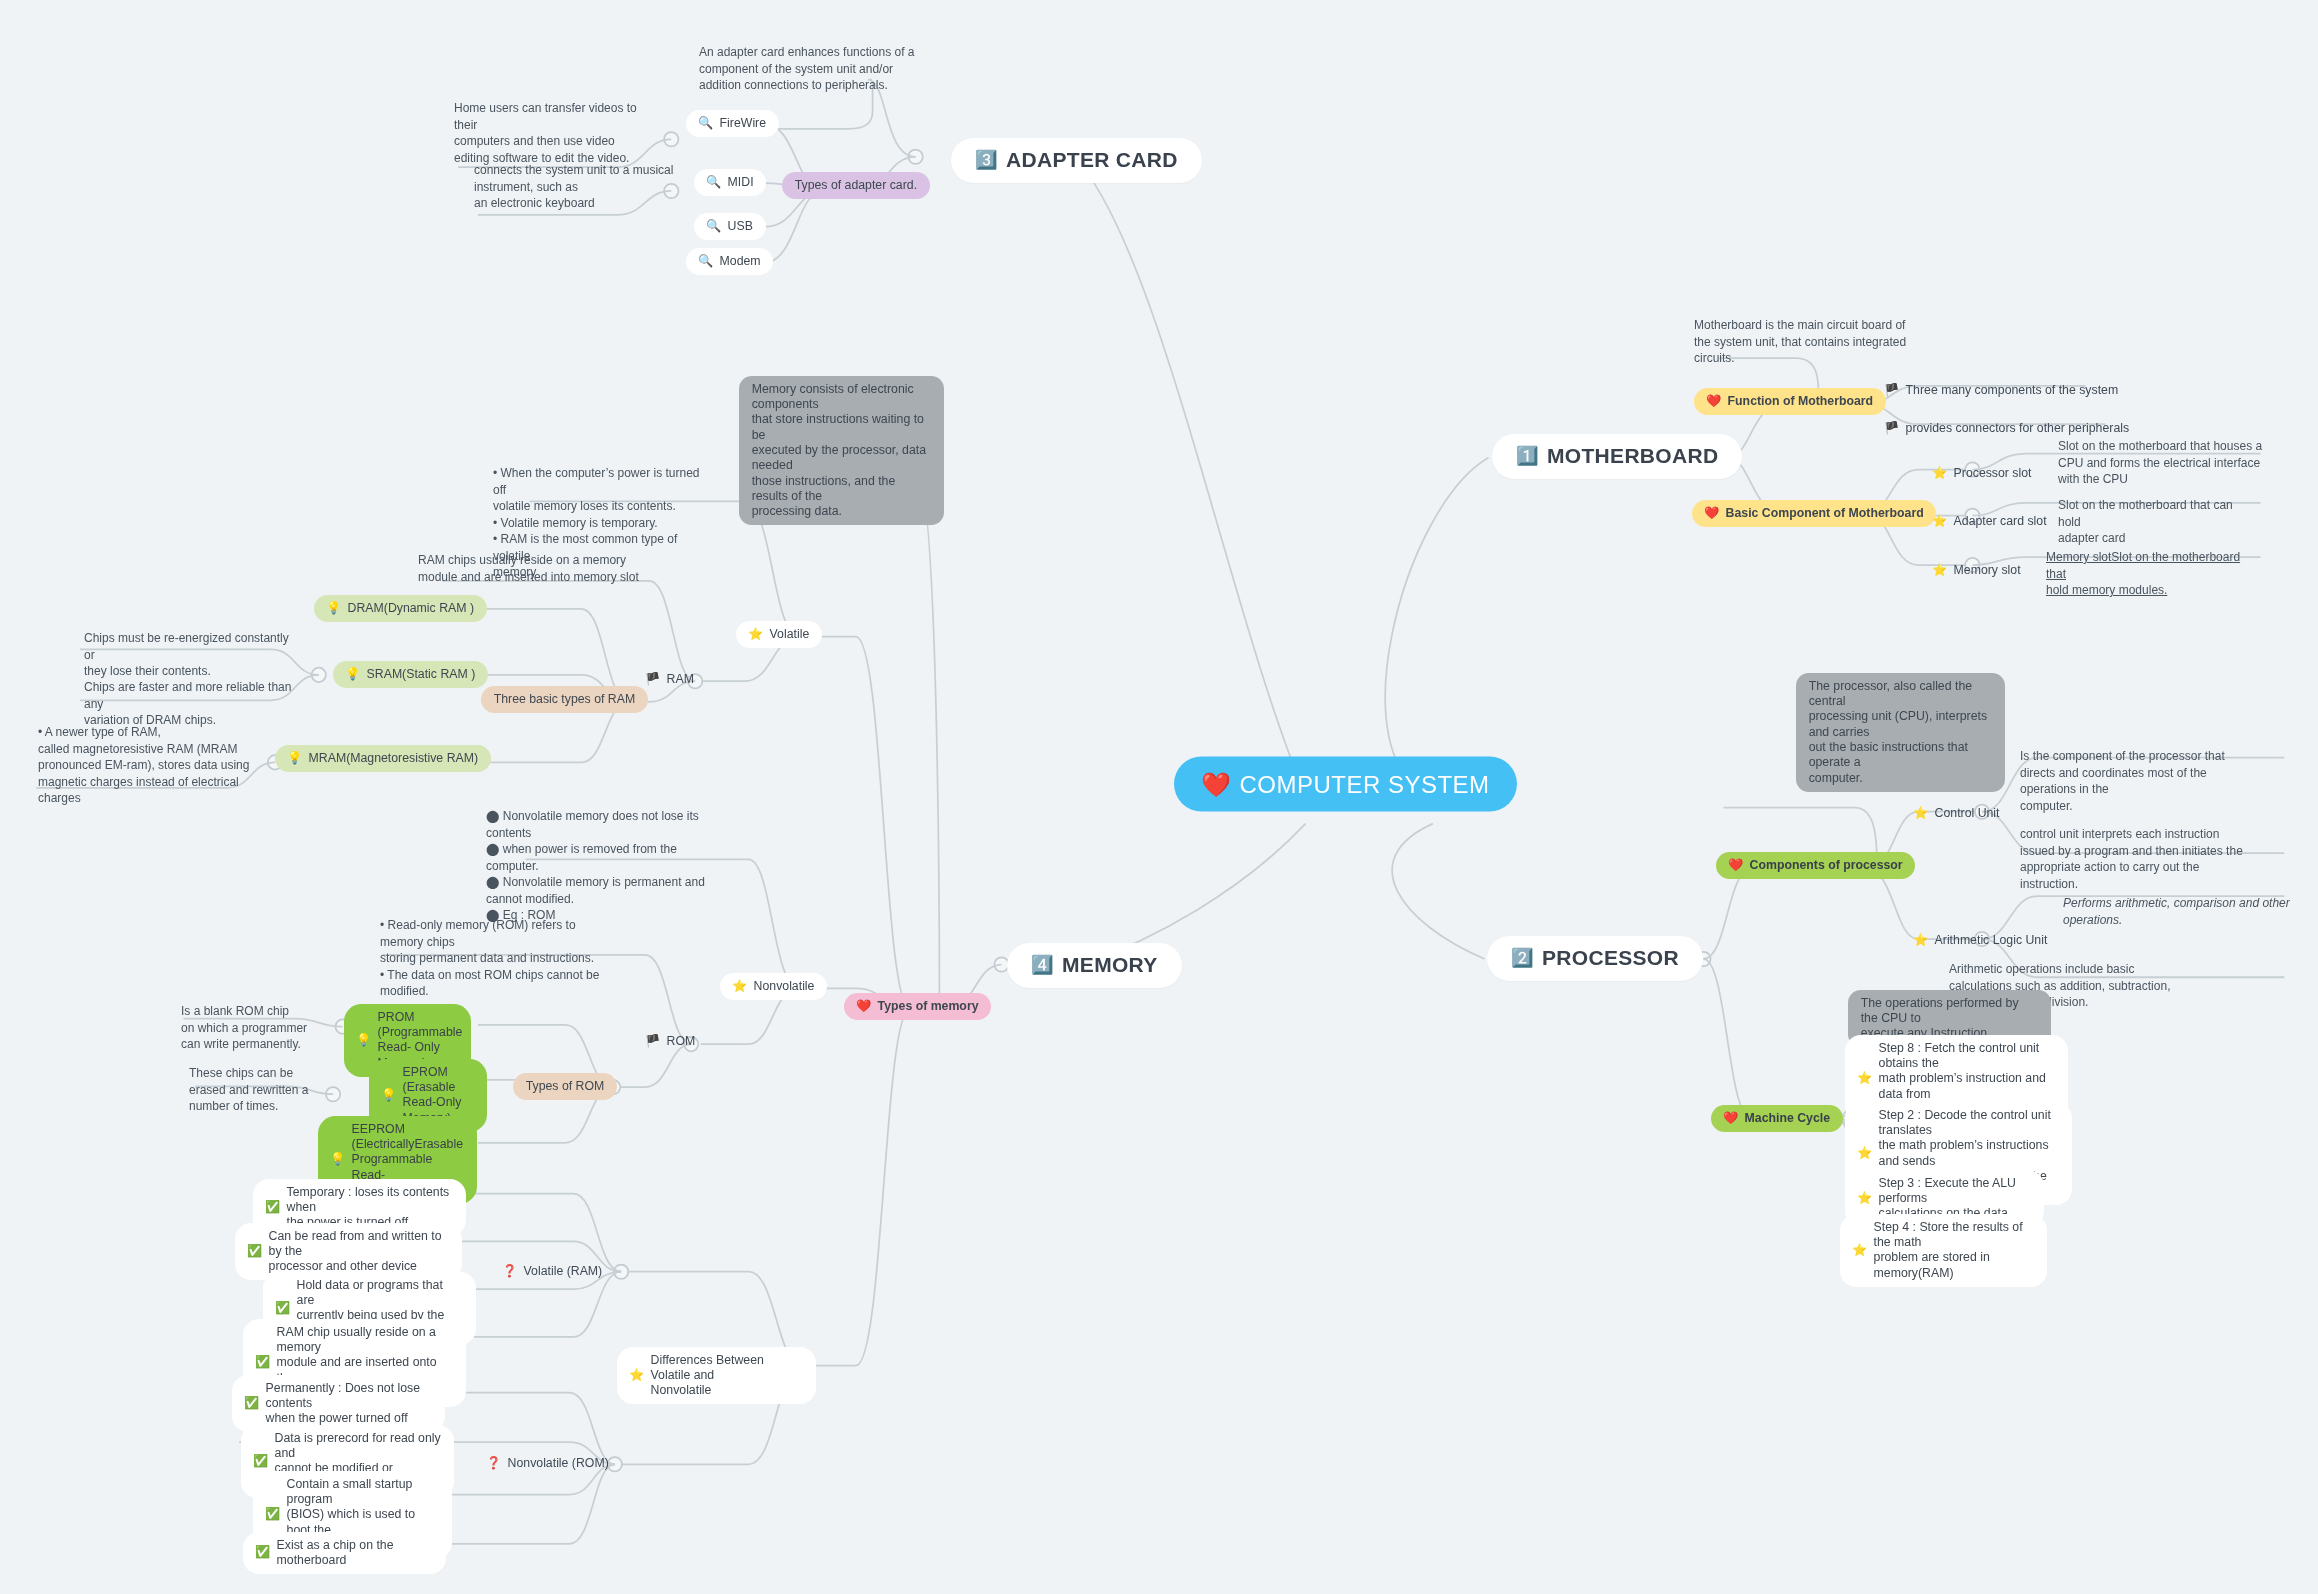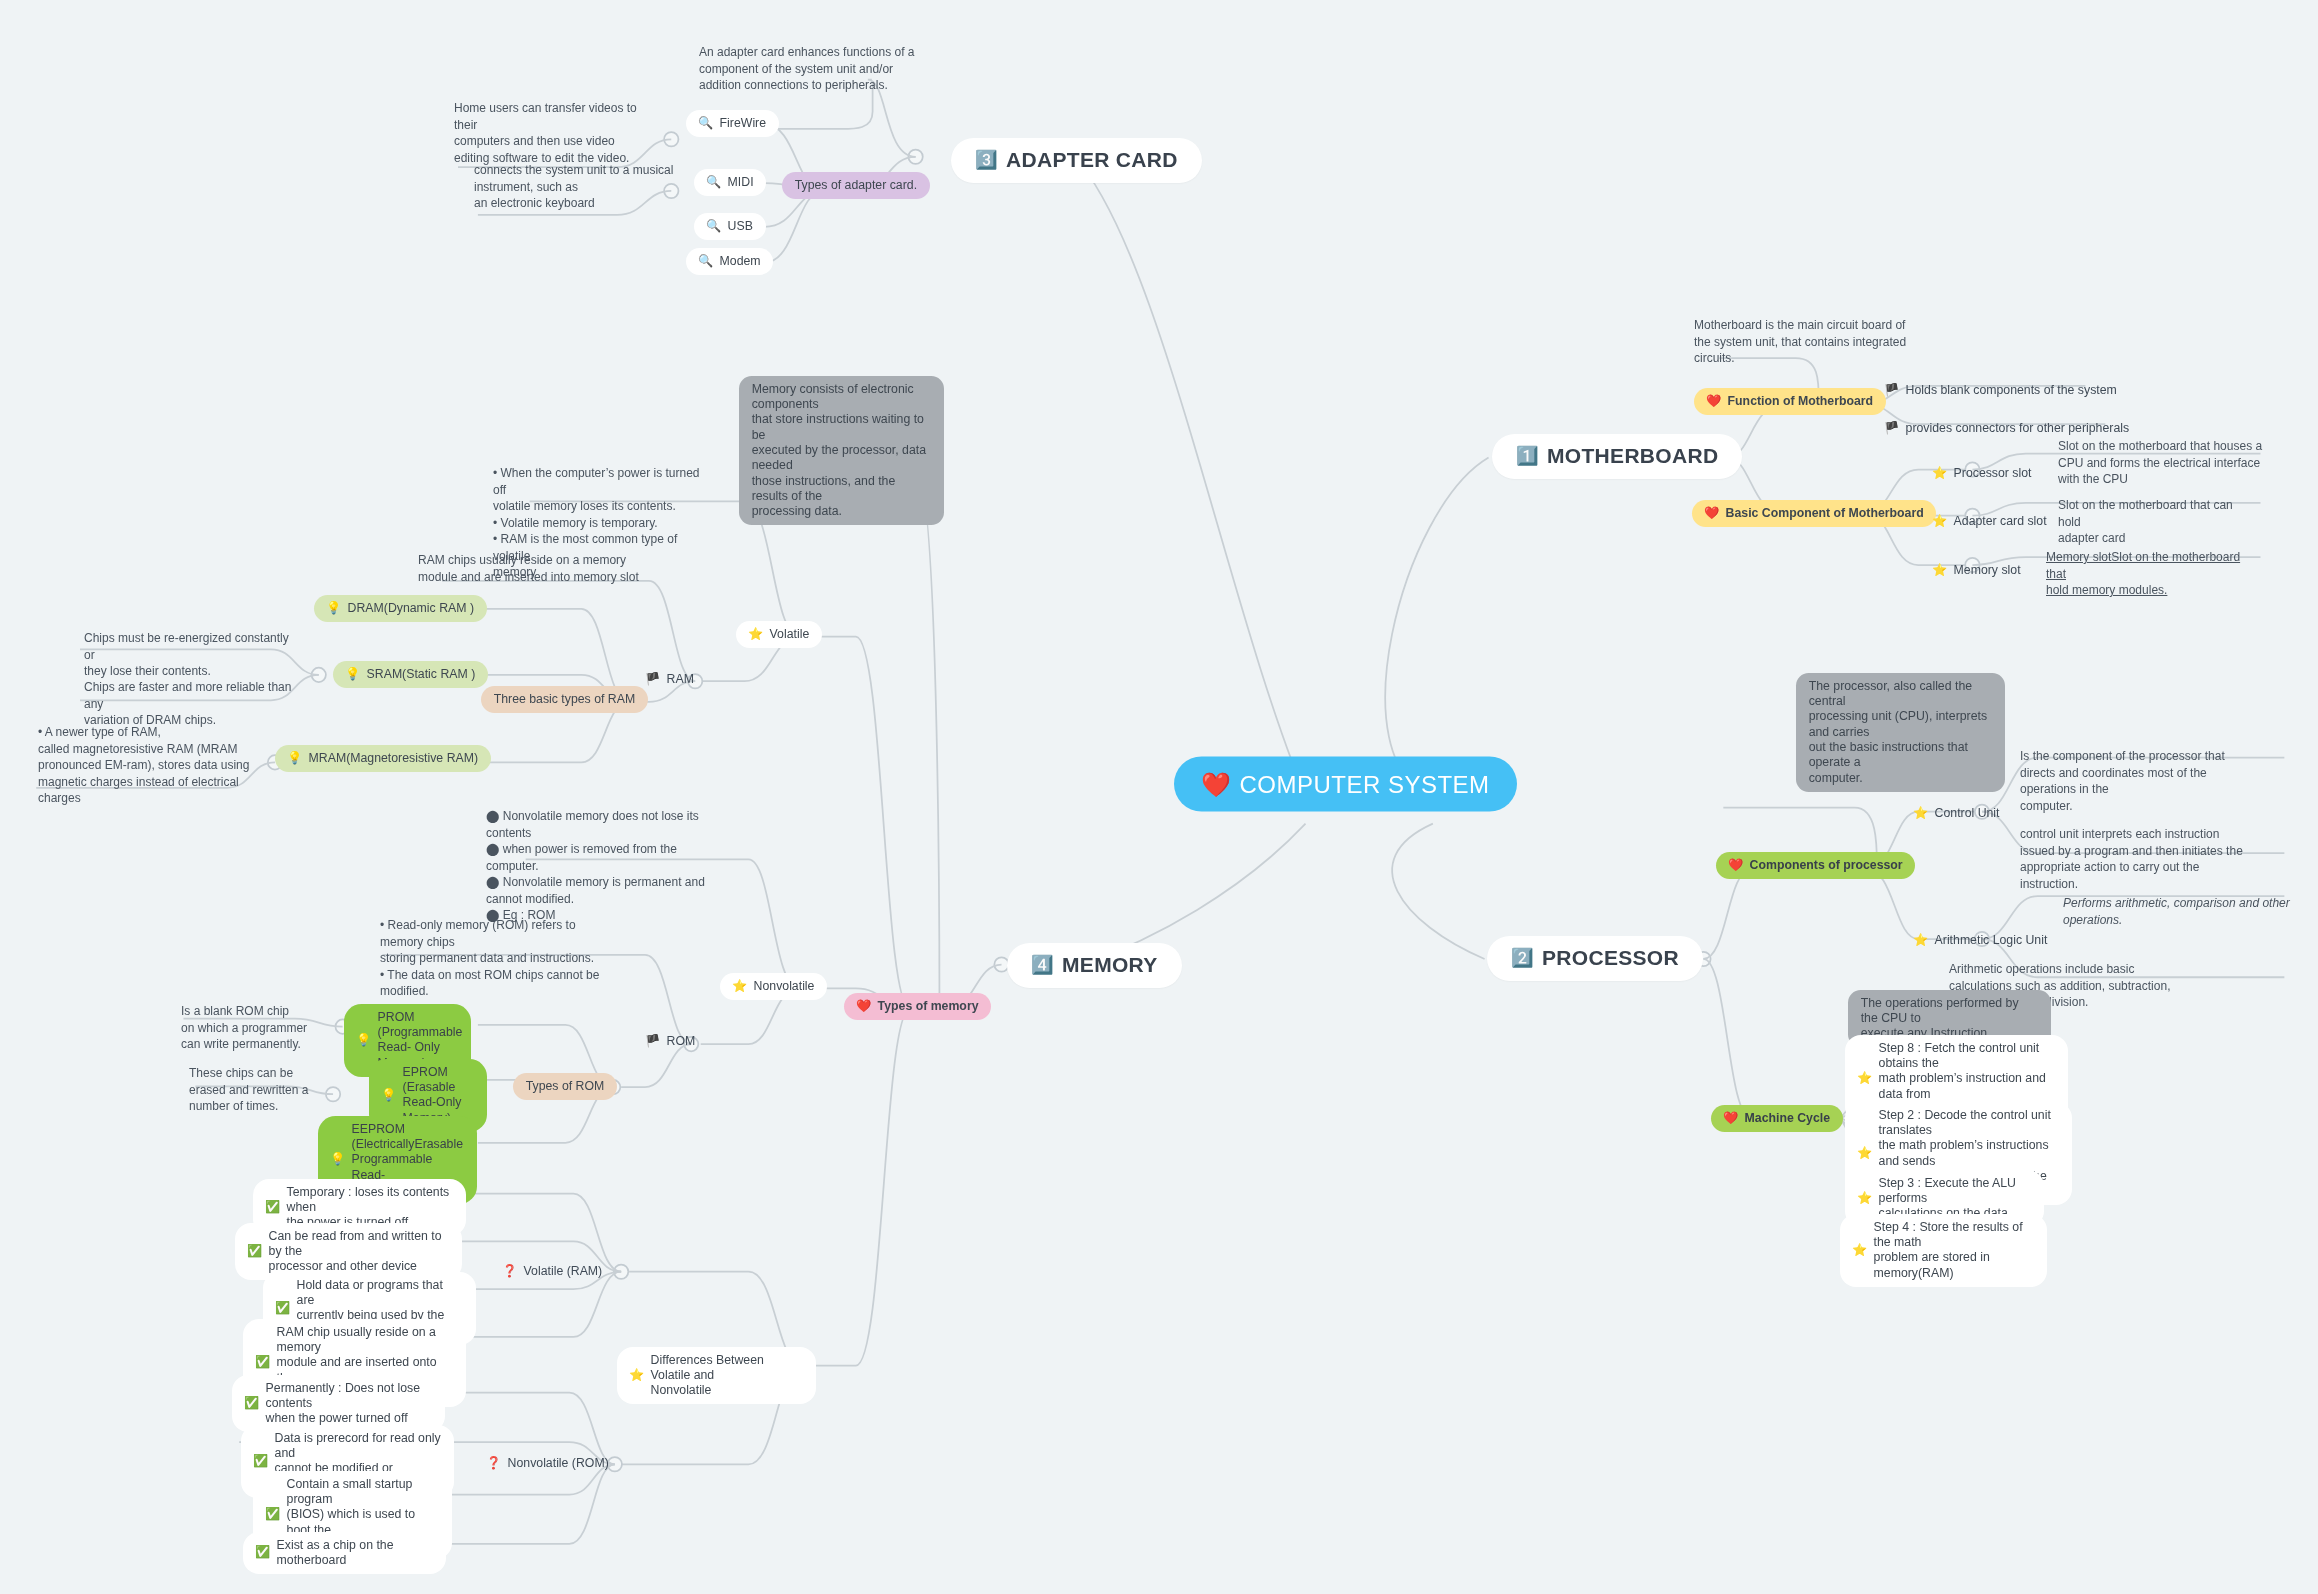--- a/index.html
+++ b/index.html
@@ -220,21 +220,21 @@
 <div class="node txt" style="left:1694px;top:317px;width:215px;">Motherboard is the main circuit board of
 the system unit, that contains integrated
 circuits.</div>
 
 <div class="node pill pill-yellow bold" style="left:1694px;top:388px;">
   <span>❤️</span>
   <span>Function of Motherboard</span>
 </div>
 <div class="node pill" style="left:1872px;top:377px;">
   <span>🏴</span>
-  <span>Holds blank components of the system</span>
+  <span>Three many components of the system</span>
 </div>
 <div class="node pill" style="left:1872px;top:415px;">
   <span>🏴</span>
   <span>provides connectors for other peripherals</span>
 </div>
 
 <div class="node pill pill-yellow bold" style="left:1692px;top:500px;">
   <span>❤️</span>
   <span>Basic Component of Motherboard</span>
 </div>

